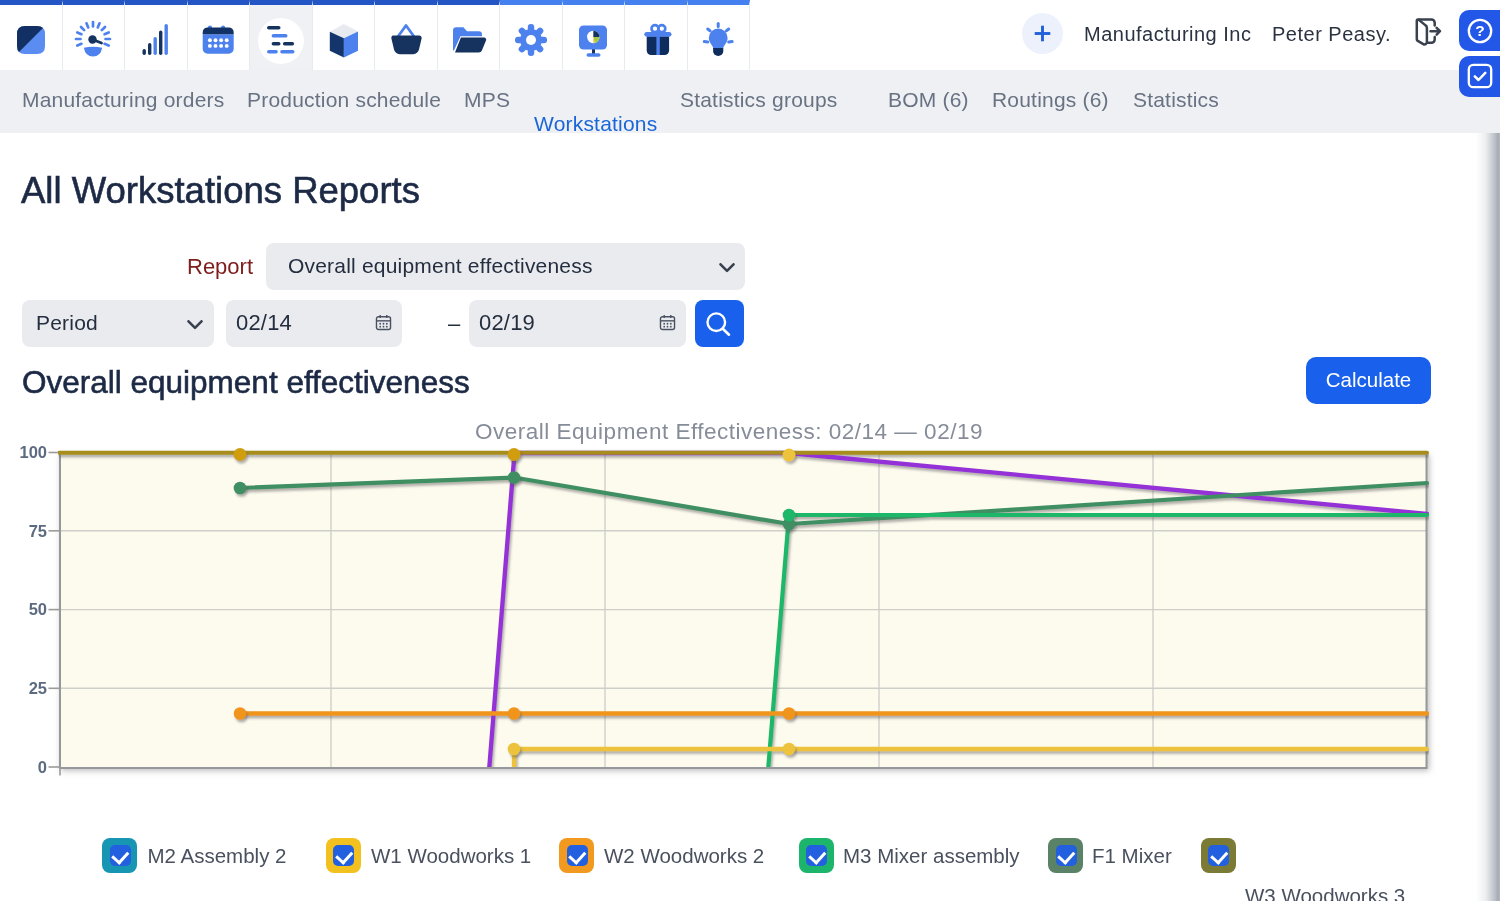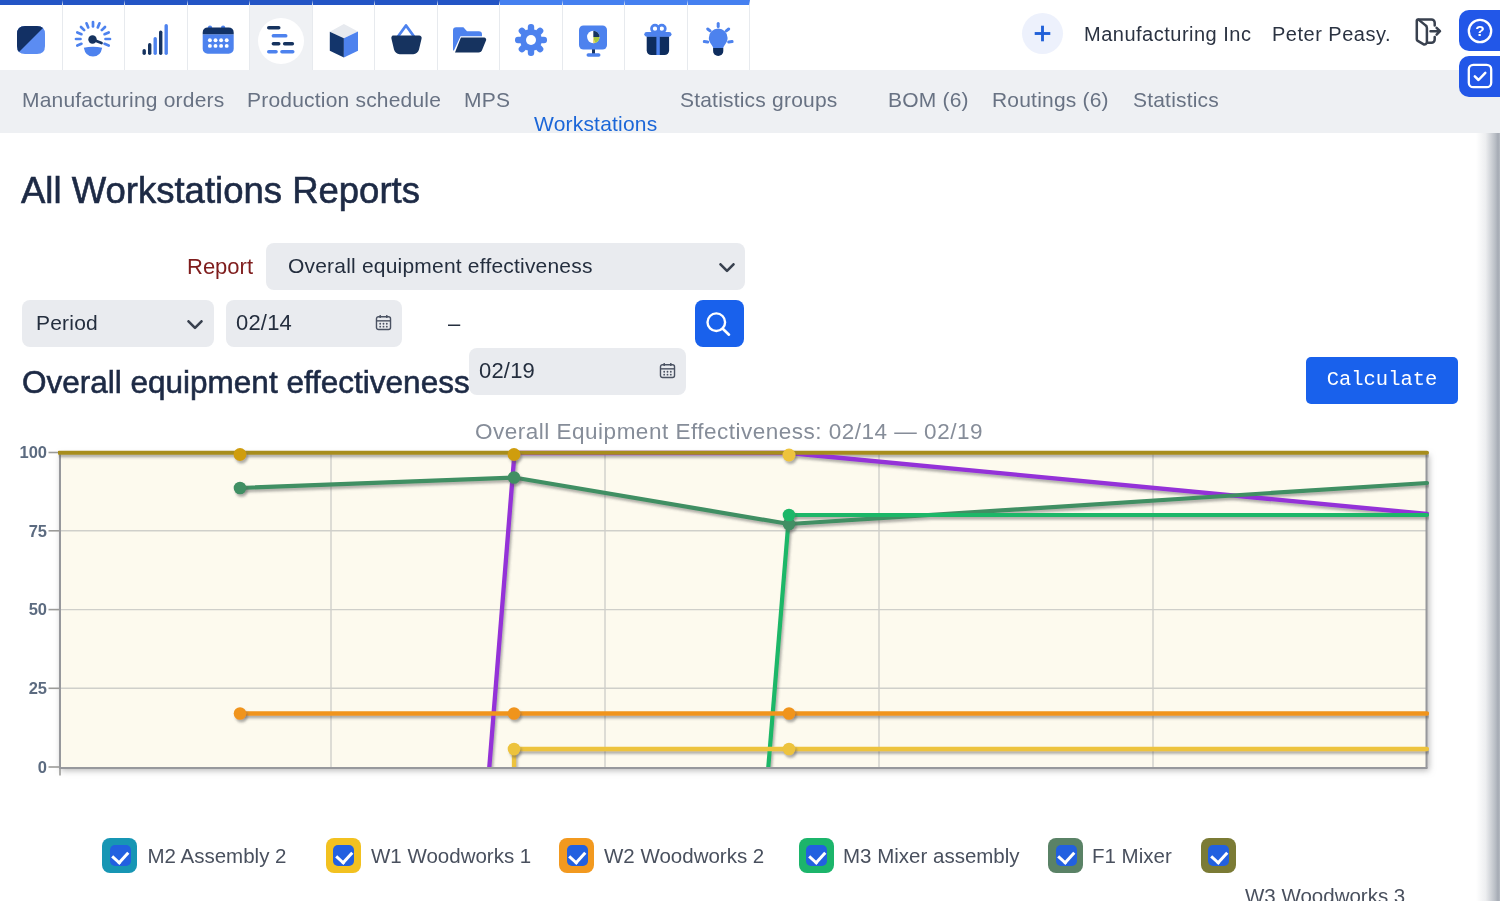--- a/index.html
+++ b/index.html
@@ -29,21 +29,21 @@
 
 
 h1 { position:absolute; left:21px; top:170px; font-size:36.5px; font-weight:400; color:#1d2a45; -webkit-text-stroke:0.6px #1d2a45; }
 .field { position:absolute; background:#e9ebef; border-radius:8px; height:47px; }
 .field .txt { position:absolute; left:22px; top:11px; font-size:21px; color:#242e3e; letter-spacing:0.2px; }
 svg.chevron { position:absolute; }
 label.rlabel { position:absolute; left:187px; top:254px; font-size:22px; color:#7f1d1d;text-align:right; }
 #dash1 { position:absolute; left:448px; top:311px; font-size:22px; color:#242e3e; }
 #searchbtn { position:absolute; left:695px; top:300px; width:49px; height:47px; background:#1961ec; border-radius:8px; }
 h2 { position:absolute; left:22px; top:363.5px; font-size:31.5px; font-weight:400; color:#1d2a45; -webkit-text-stroke:0.6px #1d2a45; }
-#calcbtn { position:absolute; left:1306px; top:357px; width:152px; height:46.5px; background:#1961ec; border-radius:5px; color:#fff; font-size:20.5px; text-align:center; line-height:46px;font-family:Liberation Mono, monospace; }
+#calcbtn { position:absolute; left:1306px; top:357px; width:125px; height:46.5px; background:#1961ec; border-radius:10px; color:#fff; font-size:20.5px; text-align:center; line-height:46px; }
 
 
 .leg-sq { position:absolute; top:838px; width:35px; height:35px; border-radius:8px; }
 .leg-sq .cb { position:absolute; left:7.5px; top:7px; width:21px; height:21px; background:#2260e0; border-radius:5px; }
 .leg-sq .cb::after { content:""; position:absolute; left:5.7px; top:2.6px; width:7.5px; height:11.5px; border-right:3px solid #fff; border-bottom:3px solid #fff; transform:rotate(42deg); }
 .leg-txt { position:absolute; top:843.5px; font-size:20.5px; color:#49505e; white-space:nowrap; }
 
 
 #rstrip { position:absolute; z-index:8; left:1476px; top:133px; width:24px; height:768px; background:linear-gradient(to right, rgba(185,190,198,0) 0%, rgba(182,187,195,0.25) 40%, rgba(168,174,183,0.8) 80%, rgba(160,166,176,0.95) 92%, rgba(178,183,191,0.95) 100%); }
 </style>
@@ -276,21 +276,21 @@
       <circle cx="7.5" cy="13" r="1.1"></circle>
         <circle cx="11.5" cy="13" r="1.1"></circle>
         <circle cx="15.5" cy="13" r="1.1"></circle>
       <circle cx="7.5" cy="16.5" r="1.1"></circle>
         <circle cx="11.5" cy="16.5" r="1.1"></circle>
         <circle cx="15.5" cy="16.5" r="1.1"></circle>
     </g>
   </svg>
 </div>
 <span id="dash1">–</span>
-<div class="field" style="left:469px; top:300px; width:217px;margin-top:48px;">
+<div class="field" style="left:469px; top:300px; width:217px;">
   <span class="txt" style="left:10px; top:10px; font-size:22px;">02/19</span>
   <svg class="abs" style="right:9px; top:13px;" width="19" height="19" viewBox="0 0 23 23">
     <g fill="none" stroke="#4a5262" stroke-width="1.7">
       <rect x="3" y="4.5" width="17" height="15.5" rx="2.5"></rect>
       <line x1="3" y1="9.5" x2="20" y2="9.5"></line>
       <line x1="7.5" y1="2.5" x2="7.5" y2="6"></line>
       <line x1="15.5" y1="2.5" x2="15.5" y2="6"></line>
     </g>
     <g fill="#4a5262">
       <circle cx="7.5" cy="13" r="1.1"></circle>

